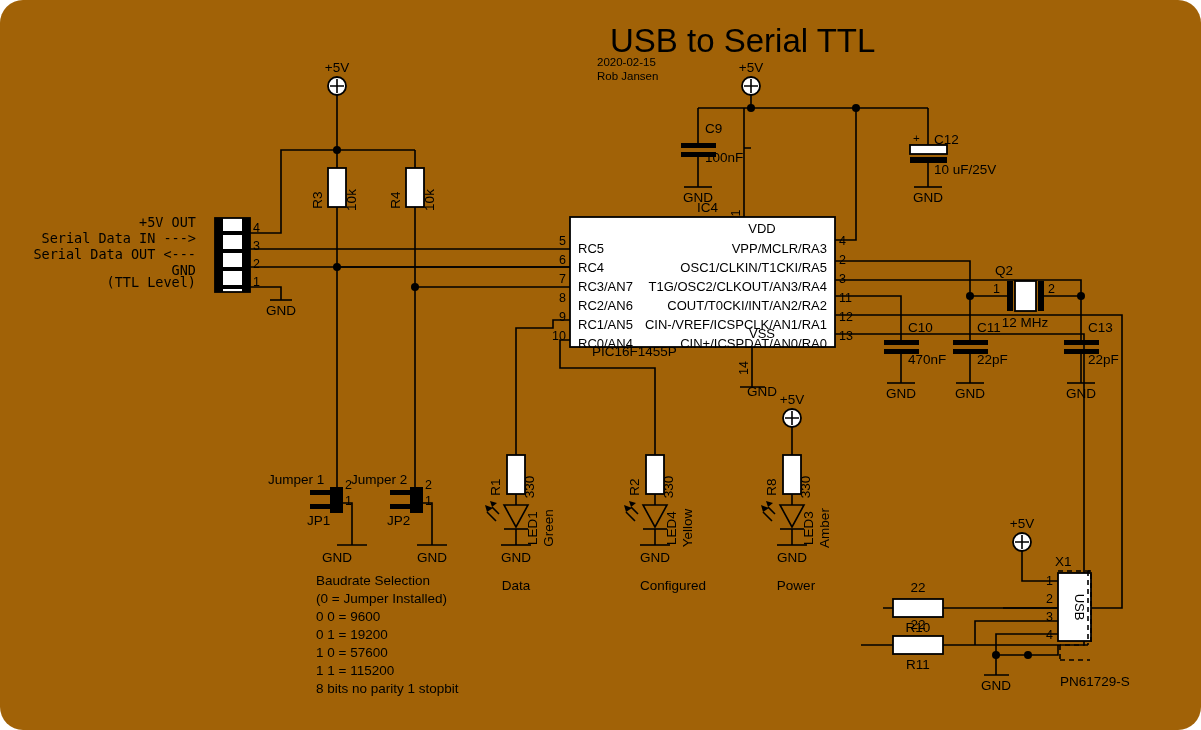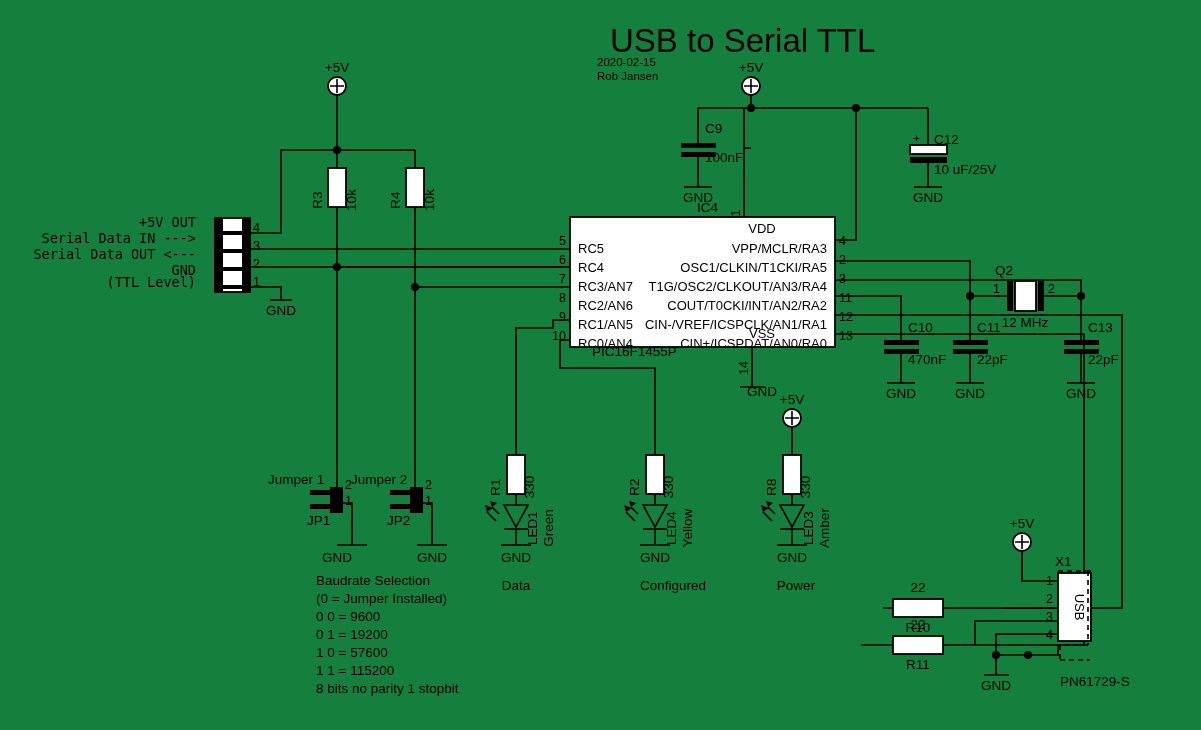--- a/index.html
+++ b/index.html
@@ -1,18 +1,18 @@
 <!DOCTYPE html>
 <html><head>
 <meta charset="utf-8">
 <style>
   html,body{margin:0;padding:0;background:#ffffff;}
   body{width:1201px;height:730px;overflow:hidden;
        font-family:"Liberation Sans",sans-serif;color:#000;}
-  #sheet{position:relative;width:1201px;height:730px;background:#15803d;}
+  #sheet{position:relative;width:1201px;height:730px;background:#a16207;border-radius:23px;}
   svg{position:absolute;left:0;top:0;width:1201px;height:730px;}
   .wire{stroke:#000;stroke-width:1.6;fill:none;}
   .body{stroke:#000;stroke-width:1.8;fill:#fff;}
   .fill-blk{fill:#000;stroke:none;}
   .dash{stroke:#000;stroke-width:1.6;fill:none;stroke-dasharray:5 4;}
   text{font-family:"Liberation Sans",sans-serif;fill:#000;}
   .t{font-size:13.5px;}
   .tpin{font-size:12.5px;}
   .tref{font-size:13.5px;}
   .mono{font-family:"DejaVu Sans Mono",monospace;font-size:13.5px;

